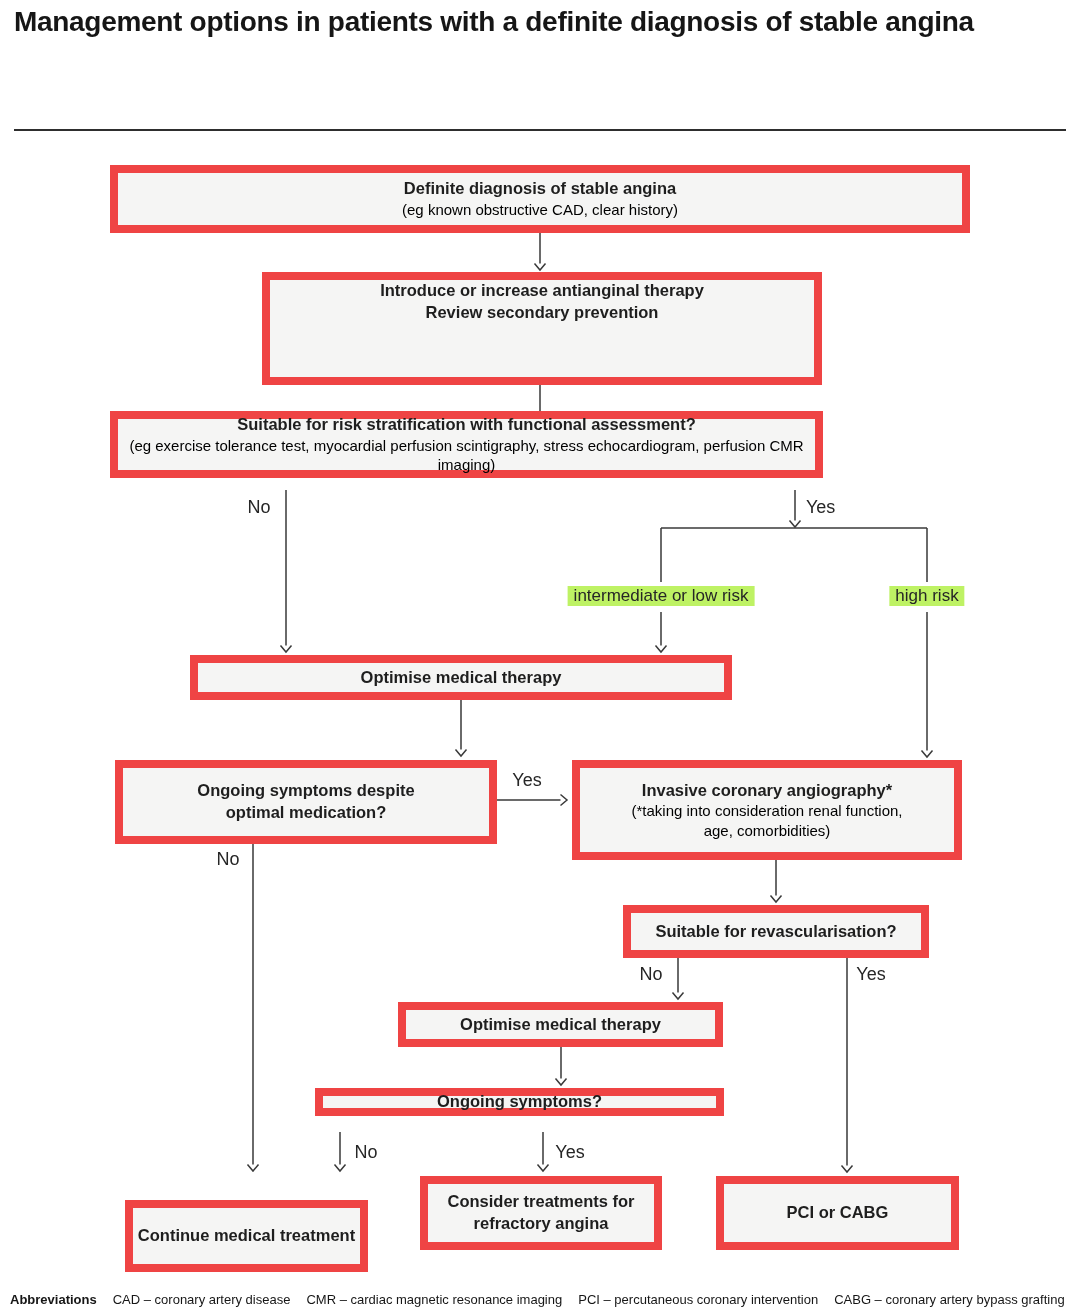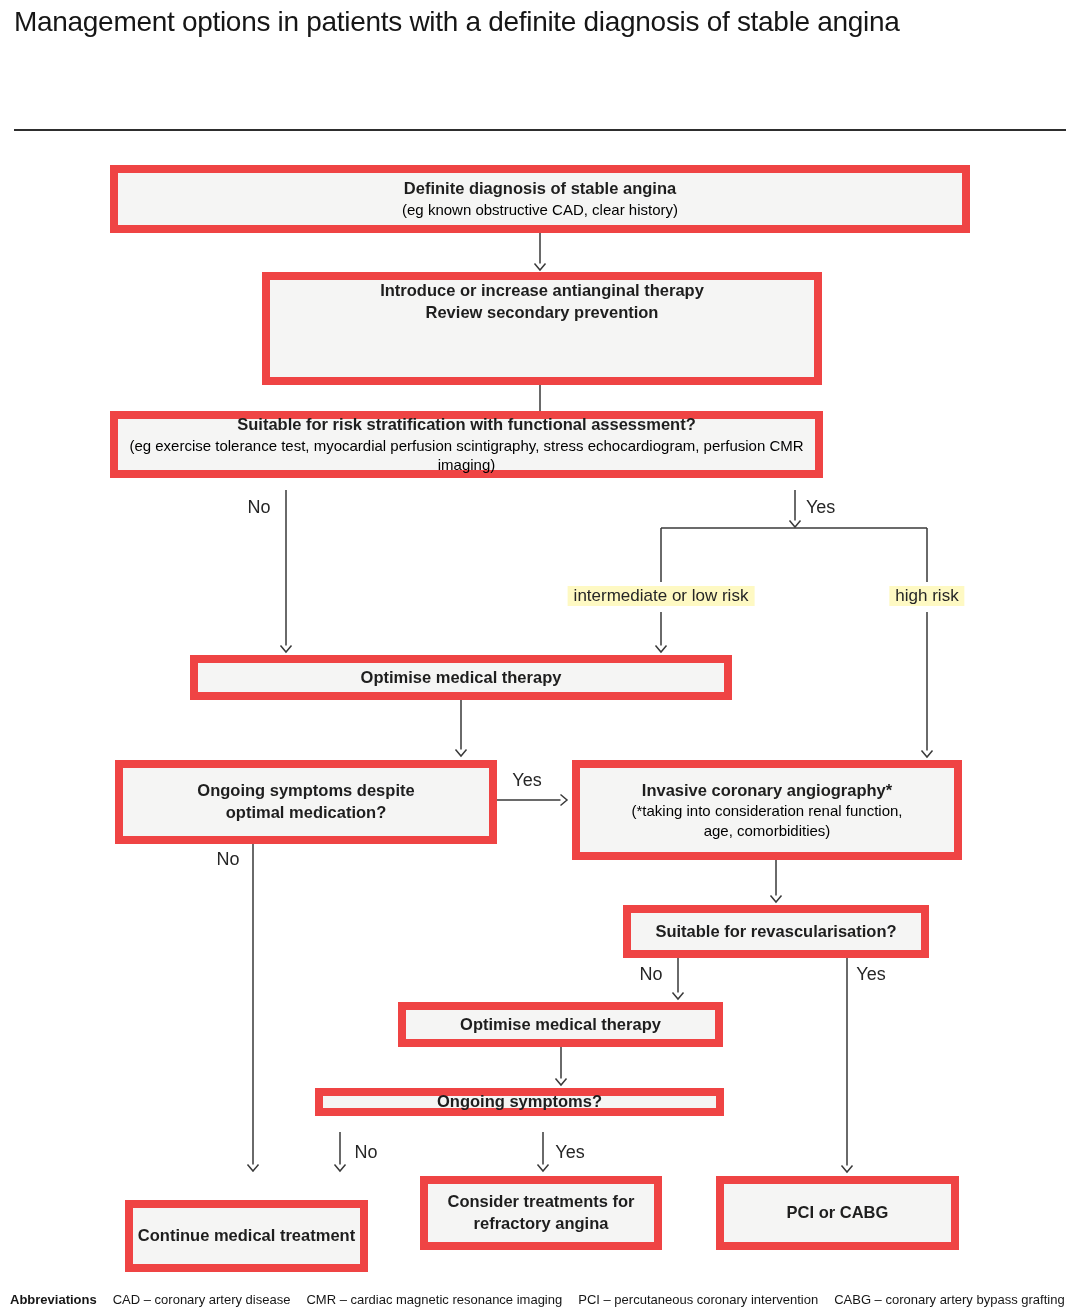--- a/index.html
+++ b/index.html
@@ -3,41 +3,41 @@
 <meta charset="utf-8">
 <style>
   html,body{margin:0;padding:0;background:#ffffff;}
   body{
     width:1080px;height:1316px;position:relative;overflow:hidden;
     font-family:"Liberation Sans","DejaVu Sans",sans-serif;
     color:#1e1e1e;
   }
   .page-title{
     position:absolute;left:14px;top:6px;width:1056px;
-    font-size:28px;font-weight:400;letter-spacing:-0.3px;color:#161616;
+    font-size:28px;font-weight:700;letter-spacing:-0.3px;color:#161616;
     white-space:nowrap;
   }
   .title-rule{
     position:absolute;left:14px;top:129px;width:1052px;height:2px;background:#2e2e2e;
   }
   .connector-layer{position:absolute;left:0;top:0;width:1080px;height:1316px;}
   .node{
     position:absolute;box-sizing:border-box;
     background:#f5f5f4;border:8px solid #ef4444;
     display:flex;flex-direction:column;align-items:center;justify-content:center;
     text-align:center;
   }
   .node-title{font-weight:700;font-size:16.5px;line-height:1.32;color:#1e1e1e;}
   .node-sub{font-weight:400;font-size:15px;line-height:1.3;color:#000000;}
   .node.top-align{justify-content:flex-start;}
   .edge-label{
     position:absolute;font-size:18px;font-weight:400;color:#262626;white-space:nowrap;
   }
   .edge-label.centered{transform:translateX(-50%);}
-  .edge-label.on-line{background:#fef9c3;padding:0 6px;font-size:17px;}
+  .edge-label.on-line{background:#bef264;padding:0 6px;font-size:17px;}
   .footer{
     position:absolute;left:10px;top:1292px;width:1064px;
     font-size:13px;color:#161616;white-space:nowrap;
   }
   .footer .abbr-heading{font-weight:700;margin-right:16px;}
   .footer .abbr-item{margin-right:16px;}
 </style>
 </head>
 <body>
 

